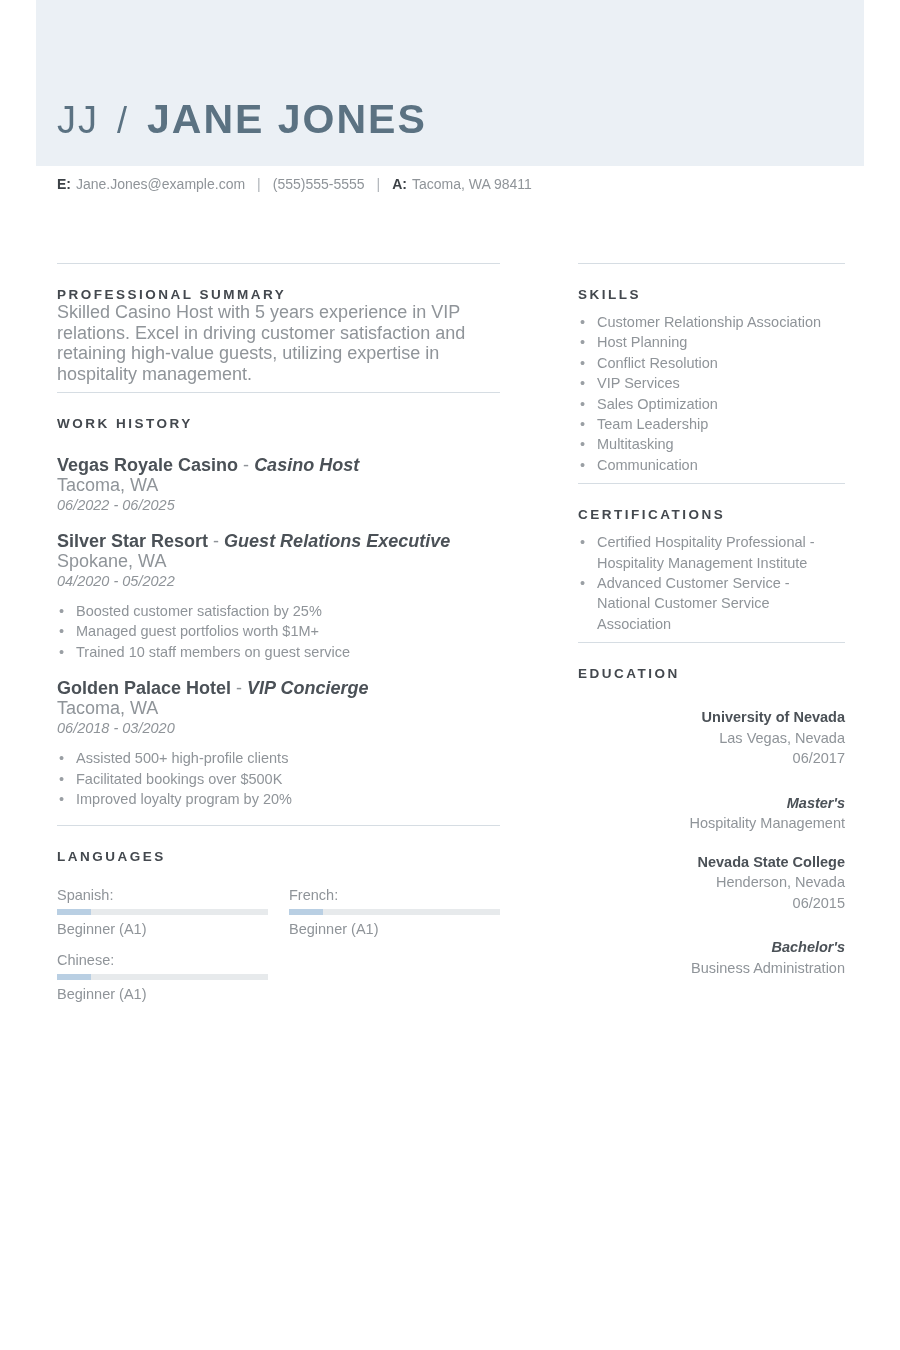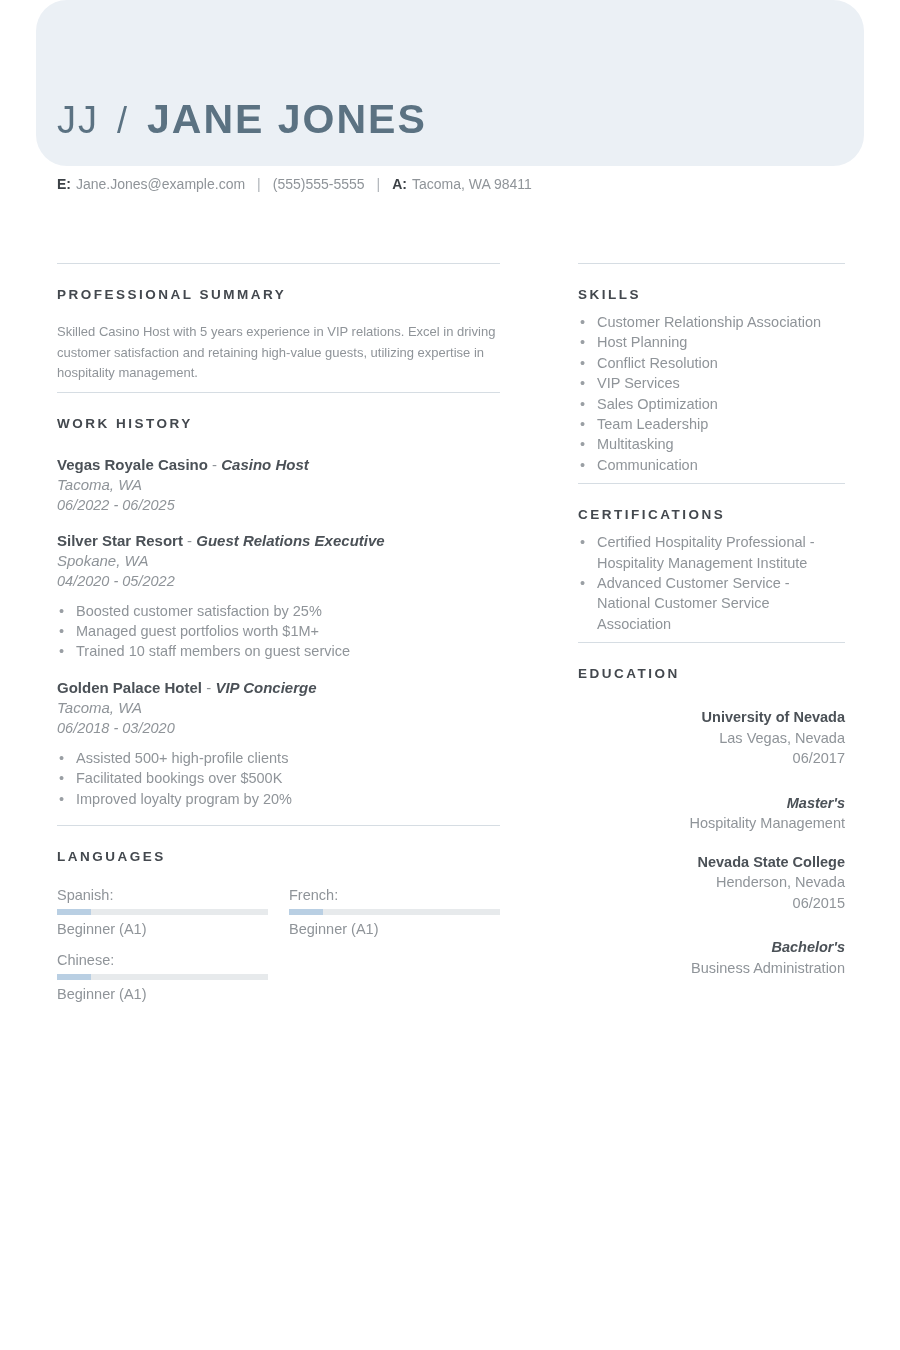--- a/index.html
+++ b/index.html
@@ -17,21 +17,20 @@
   body{
     background:#ffffff;
     font-family:"Liberation Sans", sans-serif;
     position:relative;
     overflow:hidden;
     color:var(--body-text);
   }
   .band{
     position:absolute;left:36px;top:0;width:828px;height:166px;
     background:var(--band-bg);
-    border-radius:31px;
   }
   .name-row{
     position:absolute;left:21px;top:96px;
     display:flex;align-items:baseline;gap:18px;
     color:var(--accent-slate);
     letter-spacing:2px;
     white-space:nowrap;
   }
   .initials{font-size:38px;font-weight:300;}
   .name-slash{font-size:36px;font-weight:300;}
@@ -48,28 +47,27 @@
   .col-right{left:578px;width:267px;}
   hr.rule{
     border:none;border-top:1px solid var(--rule);
     margin:8px 0 0 0;
   }
   .section-title{
     font-size:13.5px;font-weight:700;color:var(--heading-text);
     letter-spacing:2.5px;margin-top:23px;
   }
   .summary-text{
-    font-size:13px;line-height:20.5px;color:var(--body-text);
-    margin-top:20px;
+    font-size:18px;line-height:20.5px;color:var(--body-text);
   }
   .jobs{margin-top:24px;}
   .job{margin-bottom:16px;}
-  .job-head{font-size:15px;line-height:20px;color:var(--strong-text);font-weight:700;}
+  .job-head{font-size:18px;line-height:20px;color:var(--strong-text);font-weight:700;}
   .job-head .role{font-style:italic;}
-  .job-loc{font-size:15px;line-height:20px;color:var(--body-text);font-style:italic;}
+  .job-loc{font-size:18px;line-height:20px;color:var(--body-text);}
   .job-dates{font-size:14.5px;line-height:20px;color:var(--body-text);font-style:italic;}
   ul.dots{list-style:none;margin-top:10px;}
   ul.dots li{
     font-size:14.5px;line-height:20.4px;color:var(--body-text);
     padding-left:19px;position:relative;
   }
   ul.dots li::before{
     content:"•";position:absolute;left:2px;top:0;color:#9a9fa4;
   }
   .rule-mt-lg{margin-top:32px;}

